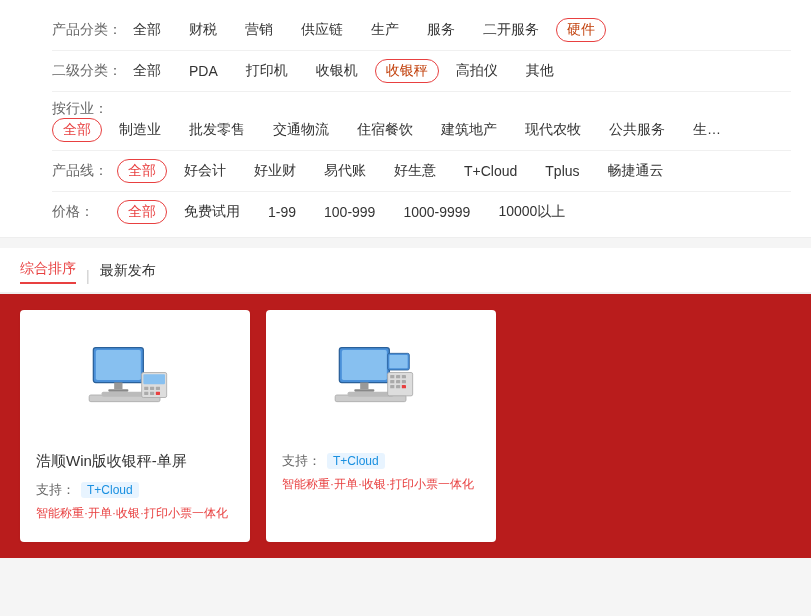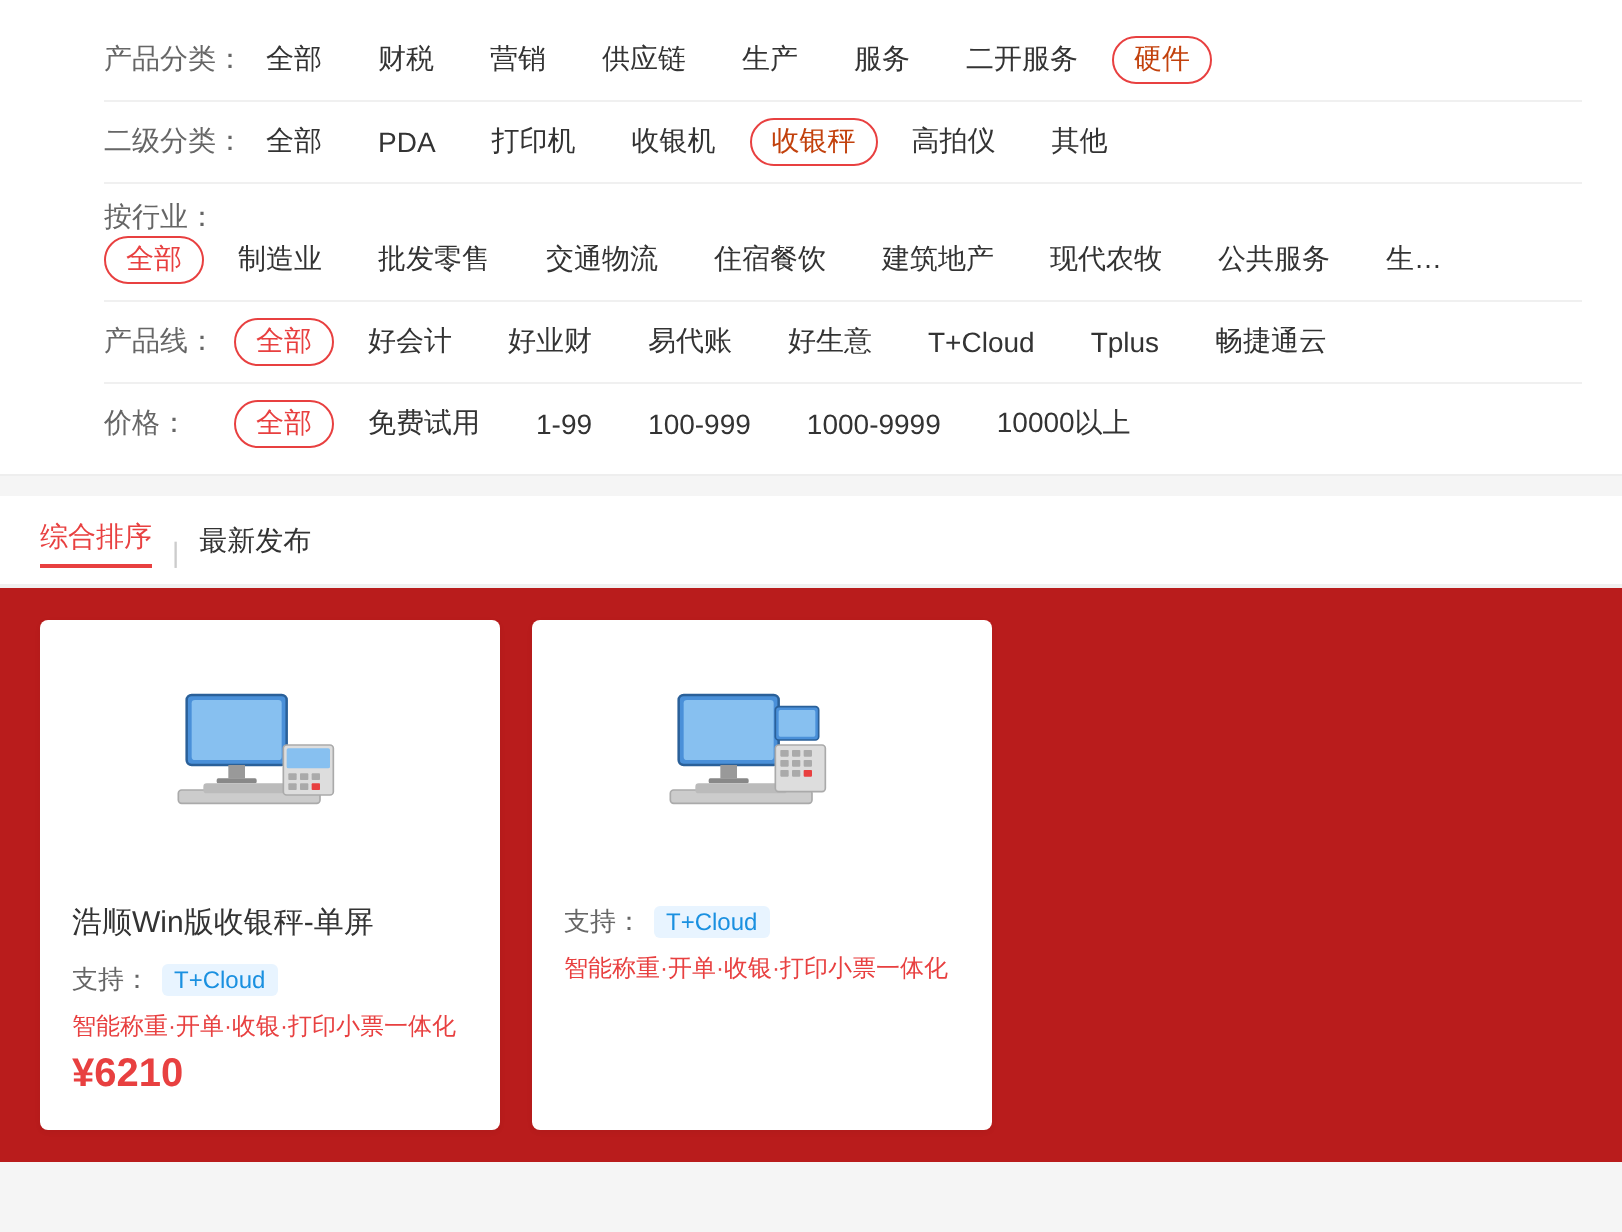--- a/index.html
+++ b/index.html
@@ -240,21 +240,20 @@
         <rect x="78" y="58" width="5" height="4" rx="0.5" fill="#aaa"></rect>
         <rect x="85" y="58" width="5" height="4" rx="0.5" fill="#e84040"></rect>
       </svg>
     </div>
     <div class="product-title">浩顺Win版收银秤-单屏</div>
     <div class="product-support">
       <span>支持：</span>
       <span class="support-badge">T+Cloud</span>
     </div>
     <div class="product-desc">智能称重·开单·收银·打印小票一体化</div>
-    <div class="product-price">¥6210</div>
   </div>
 
   <div class="product-card">
     <div class="product-image-area">
       <svg viewBox="0 0 120 100" xmlns="http://www.w3.org/2000/svg">
 
         <rect x="10" y="5" width="60" height="42" rx="3" fill="#4a90d9" stroke="#2a6099" stroke-width="1.5"></rect>
         <rect x="13" y="8" width="54" height="36" rx="2" fill="#87c0f0"></rect>
 
         <rect x="35" y="47" width="10" height="8" fill="#999"></rect>

